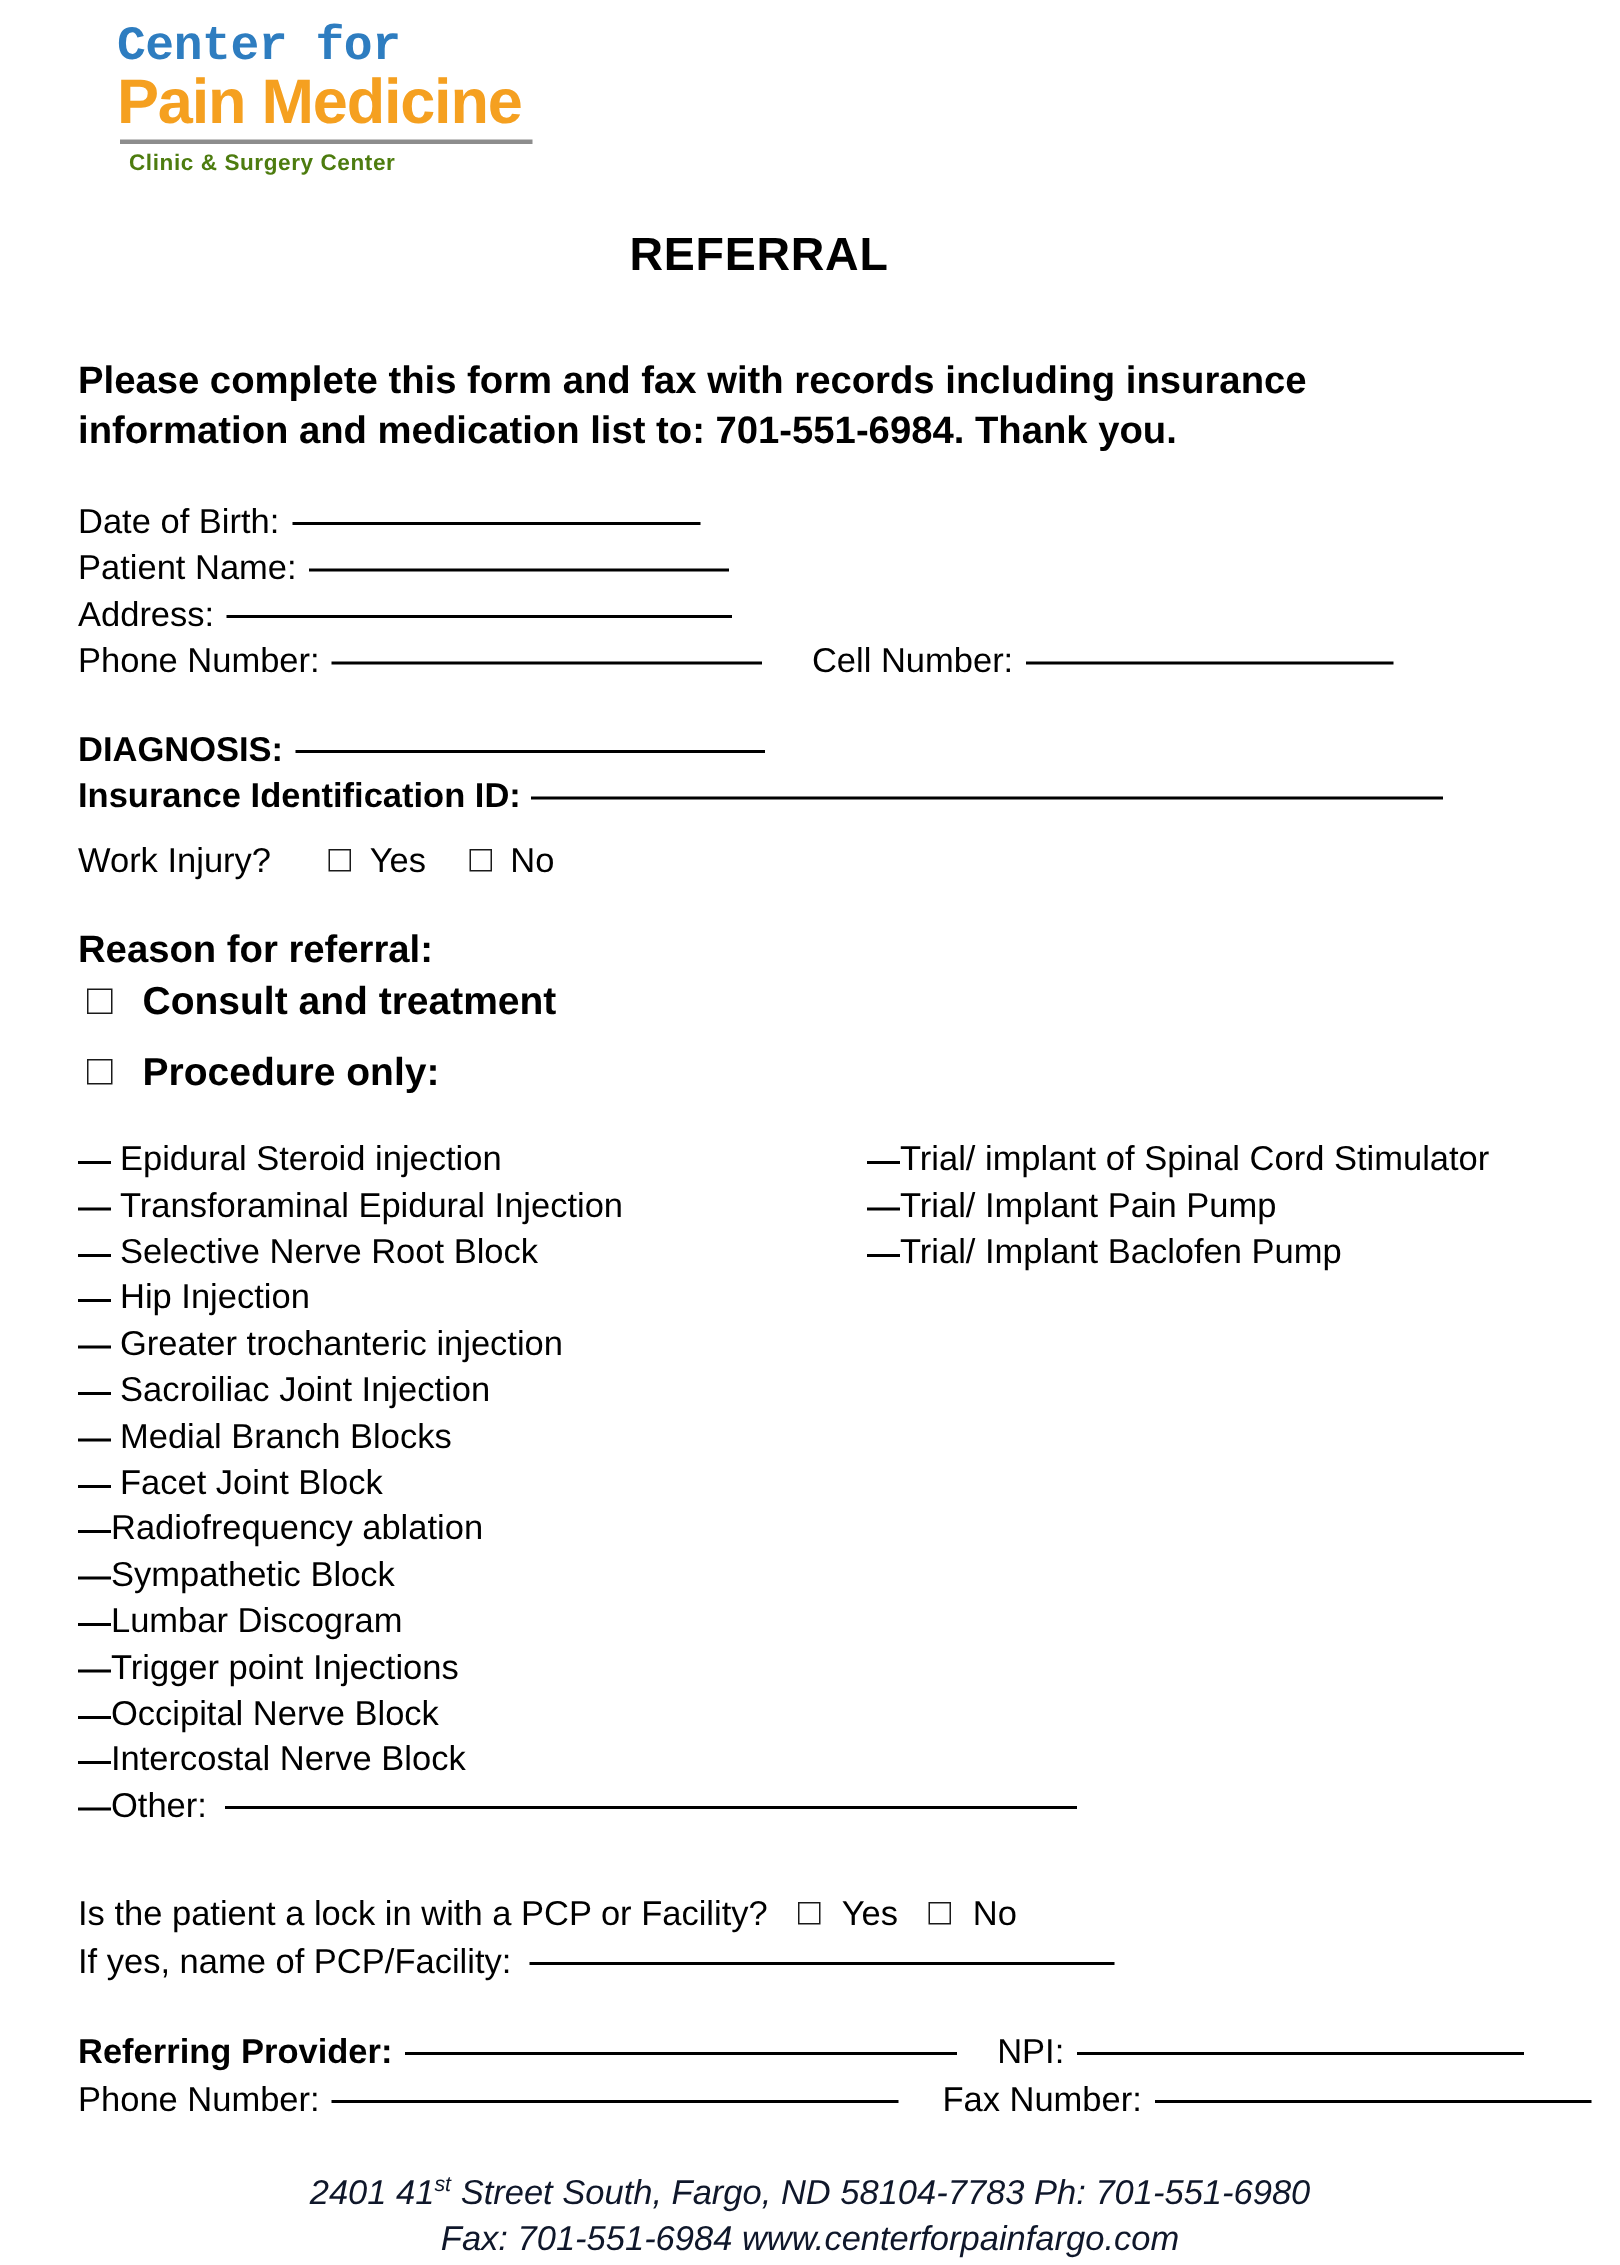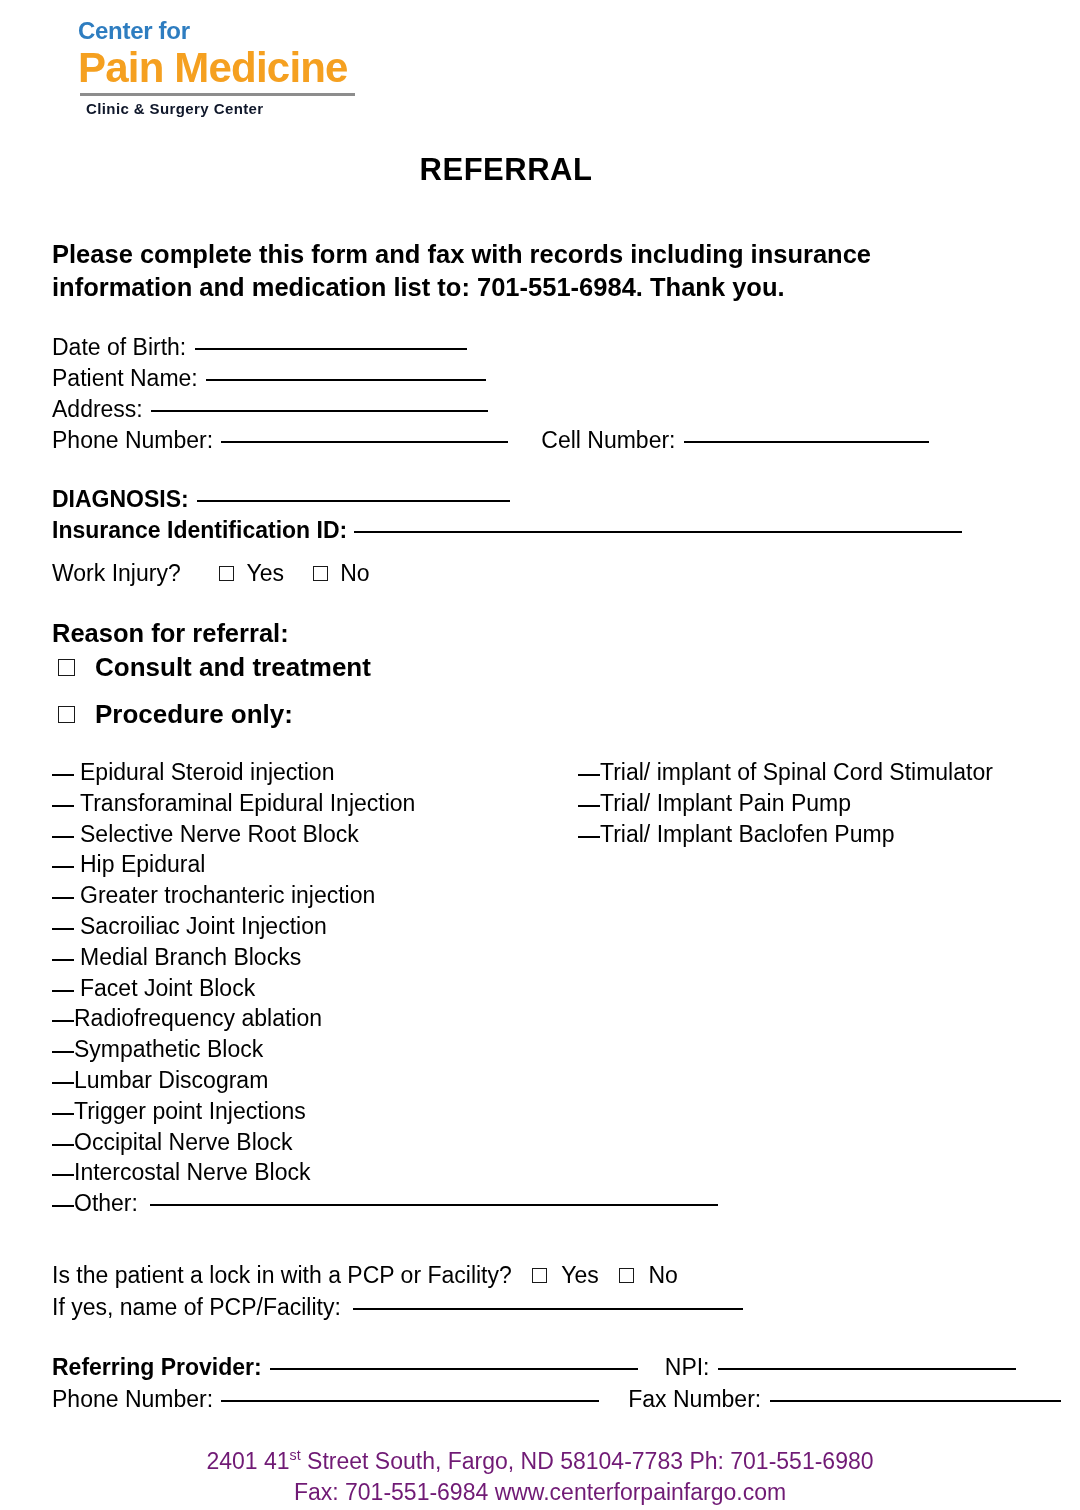--- a/index.html
+++ b/index.html
@@ -24,23 +24,23 @@
   }
 
   
   .logo-block {
     position: absolute;
     left: 78px;
     top: 14px;
     width: 300px;
   }
   .logo-line1 {
-    font-family: Liberation Sans, sans-serif;
-    font-weight: bold;
-    font-size: 24px;
+    font-family: Liberation Mono, monospace;
+    font-weight: bold;
+    font-size: 32px;
     line-height: 34px;
     color: #2E7DC0;
     letter-spacing: -0.3px;
   }
   .logo-line2 {
     font-family: "Liberation Sans", sans-serif;
     font-weight: bold;
     font-size: 42px;
     line-height: 44px;
     color: #F5A020;
@@ -52,21 +52,21 @@
     height: 3px;
     background: #8d8d8d;
     margin-top: 3px;
     margin-left: 2px;
   }
   .logo-tag {
     font-family: "Liberation Sans", sans-serif;
     font-weight: bold;
     font-size: 15px;
     line-height: 20px;
-    color: #0f172a;
+    color: #4d7c0f;
     letter-spacing: 0.4px;
     margin-top: 3px;
     margin-left: 8px;
   }
 
   
   .doc-title {
     position: absolute;
     left: 0;
     top: 152px;
@@ -201,23 +201,24 @@
   #provider-block { left: 52px; top: 1352px; }
   #provider-block .fieldrow { height: 32px; }
 
   
   .footer {
     position: absolute;
     left: 0;
     top: 1446px;
     width: 1080px;
     text-align: center;
-    color: #701a75;
+    color: #0f172a;
     font-size: 23px;
     line-height: 31px;
+    font-style: italic;
   }
   .footer sup {
     font-size: 0.62em;
     vertical-align: super;
     line-height: 0;
   }
 </style>
 </head>
 <body>
 
@@ -285,21 +286,21 @@
     </div>
     <div>
       <span class="cbox"></span><span>Procedure only:</span>
     </div>
   </div>
 
   <div id="proc-left">
       <div class="proc-item"><span class="dash"></span><span class="proc-gap"></span><span>Epidural Steroid injection</span></div>
       <div class="proc-item"><span class="dash"></span><span class="proc-gap"></span><span>Transforaminal Epidural Injection</span></div>
       <div class="proc-item"><span class="dash"></span><span class="proc-gap"></span><span>Selective Nerve Root Block</span></div>
-      <div class="proc-item"><span class="dash"></span><span class="proc-gap"></span><span>Hip Epidural</span></div>
+      <div class="proc-item"><span class="dash"></span><span class="proc-gap"></span><span>Hip Injection</span></div>
       <div class="proc-item"><span class="dash"></span><span class="proc-gap"></span><span>Greater trochanteric injection</span></div>
       <div class="proc-item"><span class="dash"></span><span class="proc-gap"></span><span>Sacroiliac Joint Injection</span></div>
       <div class="proc-item"><span class="dash"></span><span class="proc-gap"></span><span>Medial Branch Blocks</span></div>
       <div class="proc-item"><span class="dash"></span><span class="proc-gap"></span><span>Facet Joint Block</span></div>
       <div class="proc-item"><span class="dash"></span><span>Radiofrequency ablation</span></div>
       <div class="proc-item"><span class="dash"></span><span>Sympathetic Block</span></div>
       <div class="proc-item"><span class="dash"></span><span>Lumbar Discogram</span></div>
       <div class="proc-item"><span class="dash"></span><span>Trigger point Injections</span></div>
       <div class="proc-item"><span class="dash"></span><span>Occipital Nerve Block</span></div>
       <div class="proc-item"><span class="dash"></span><span>Intercostal Nerve Block</span></div>

